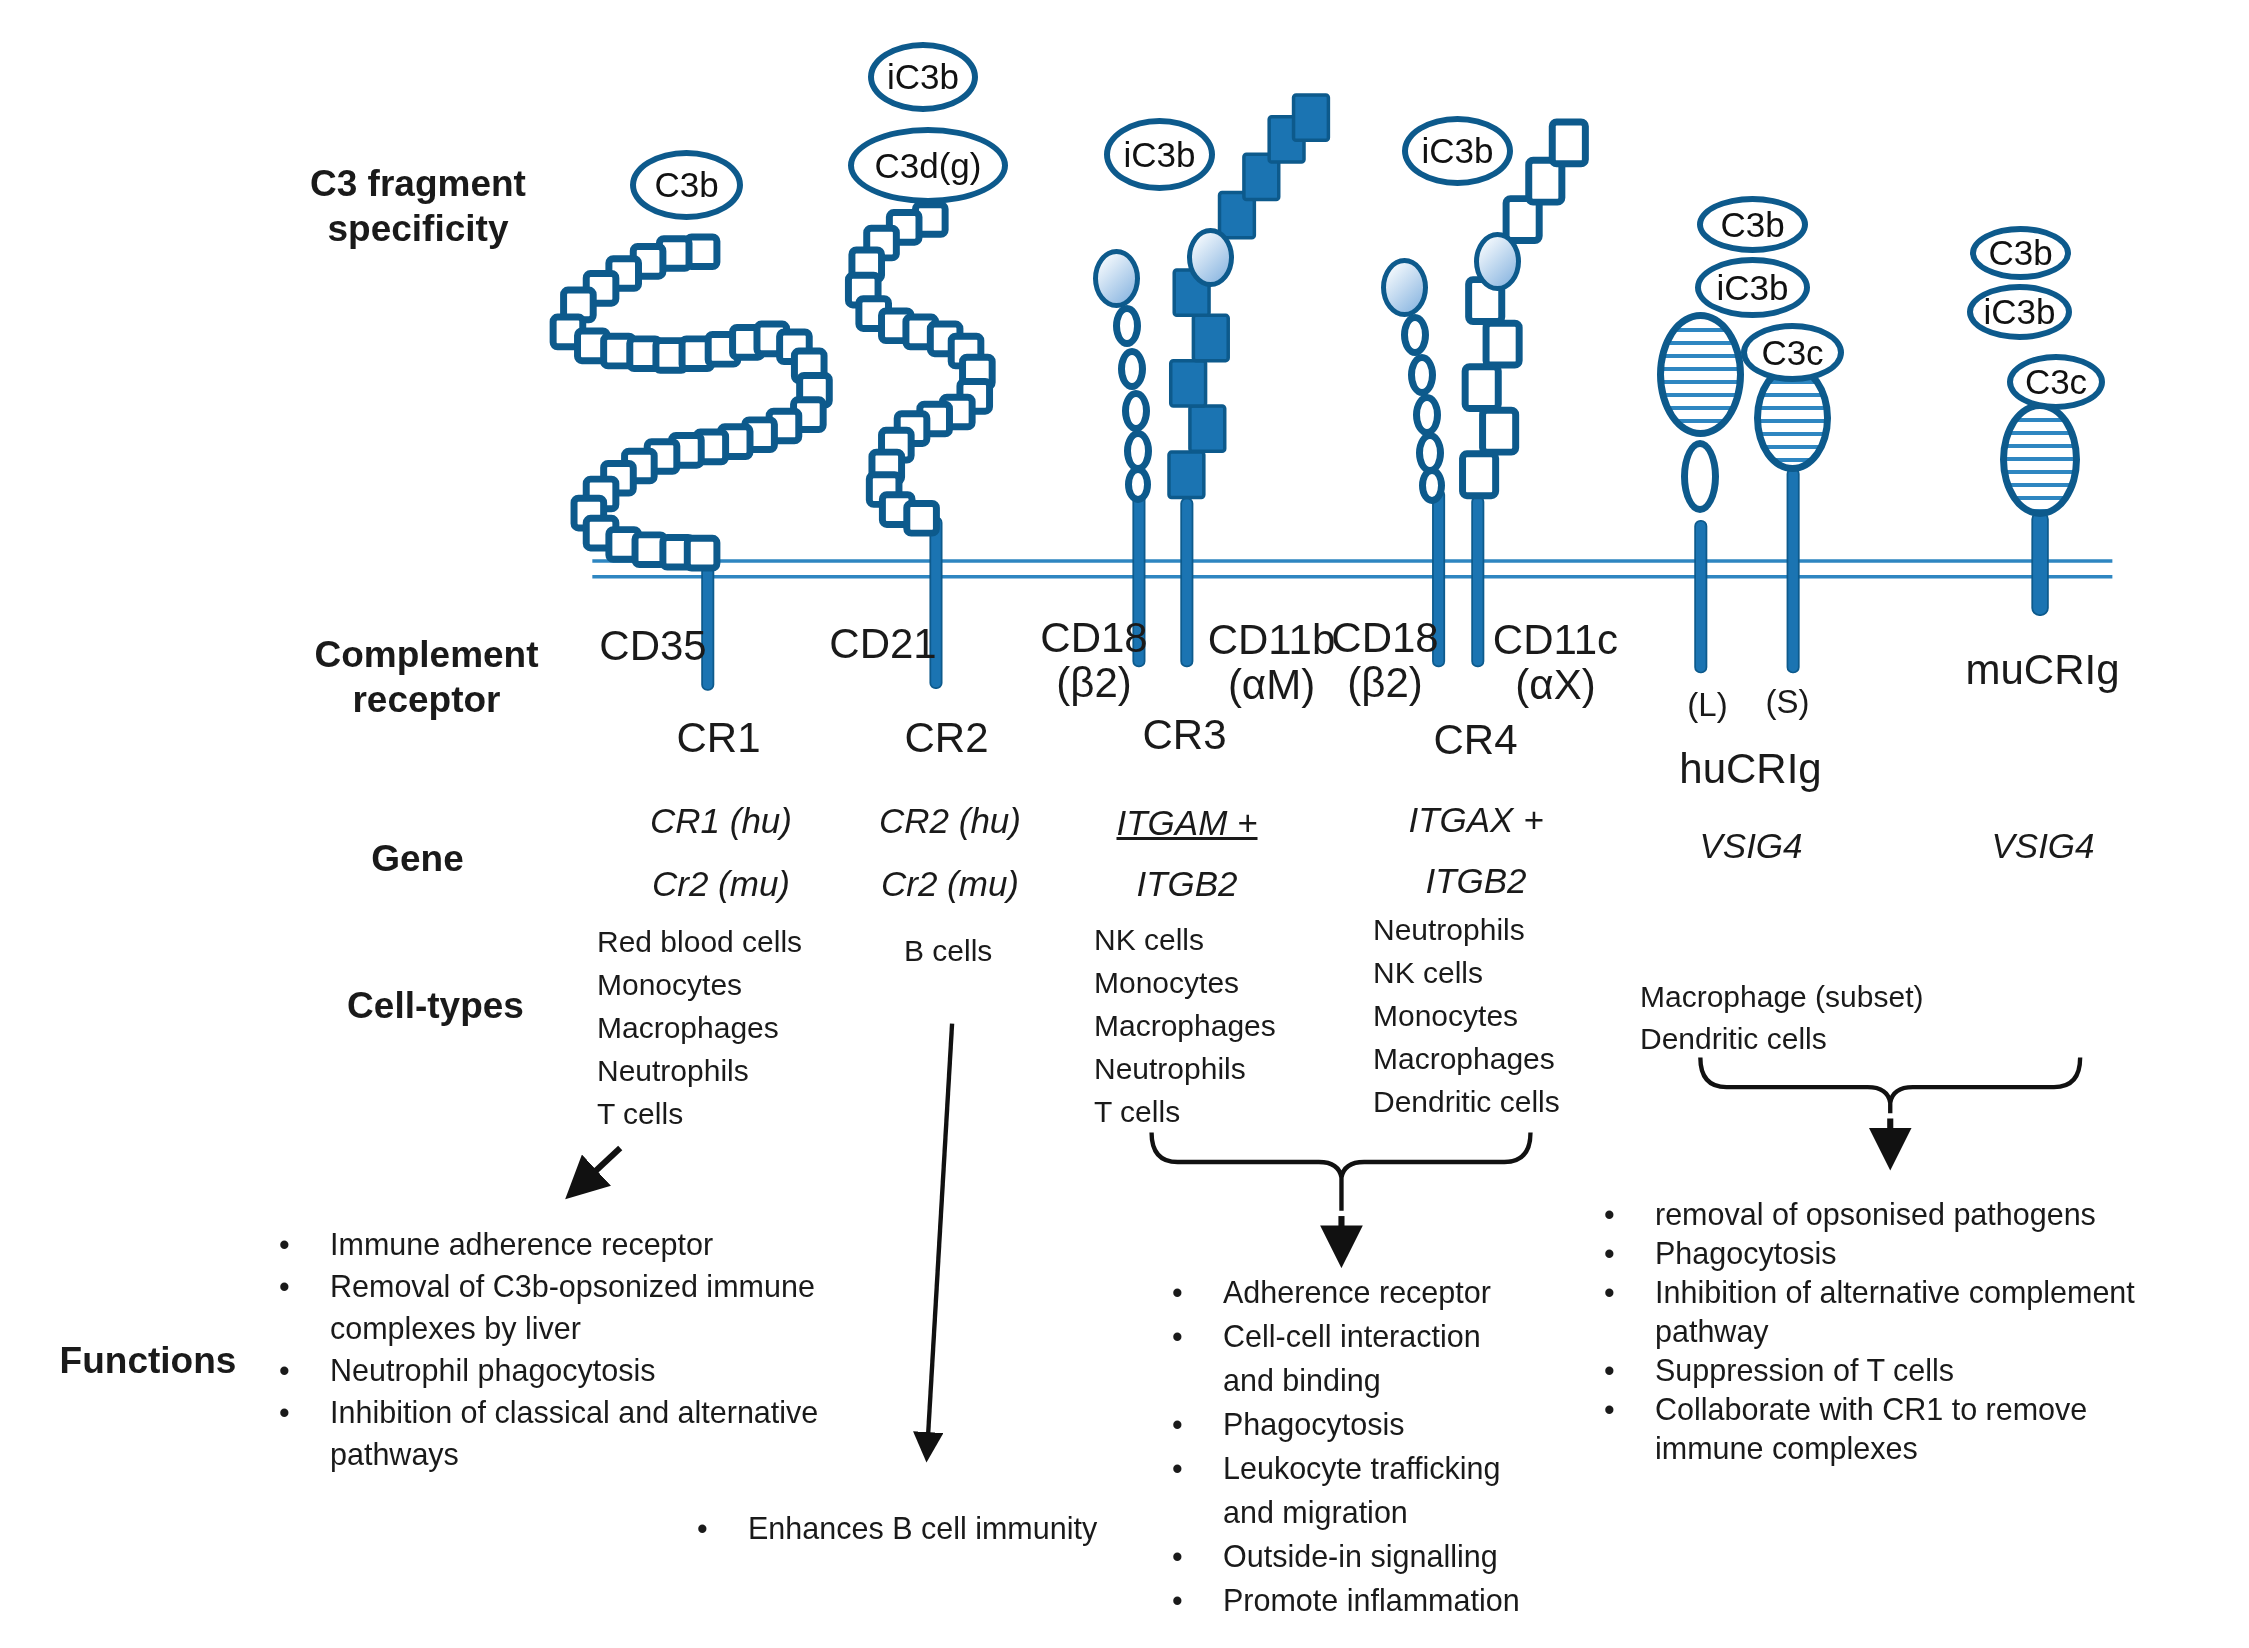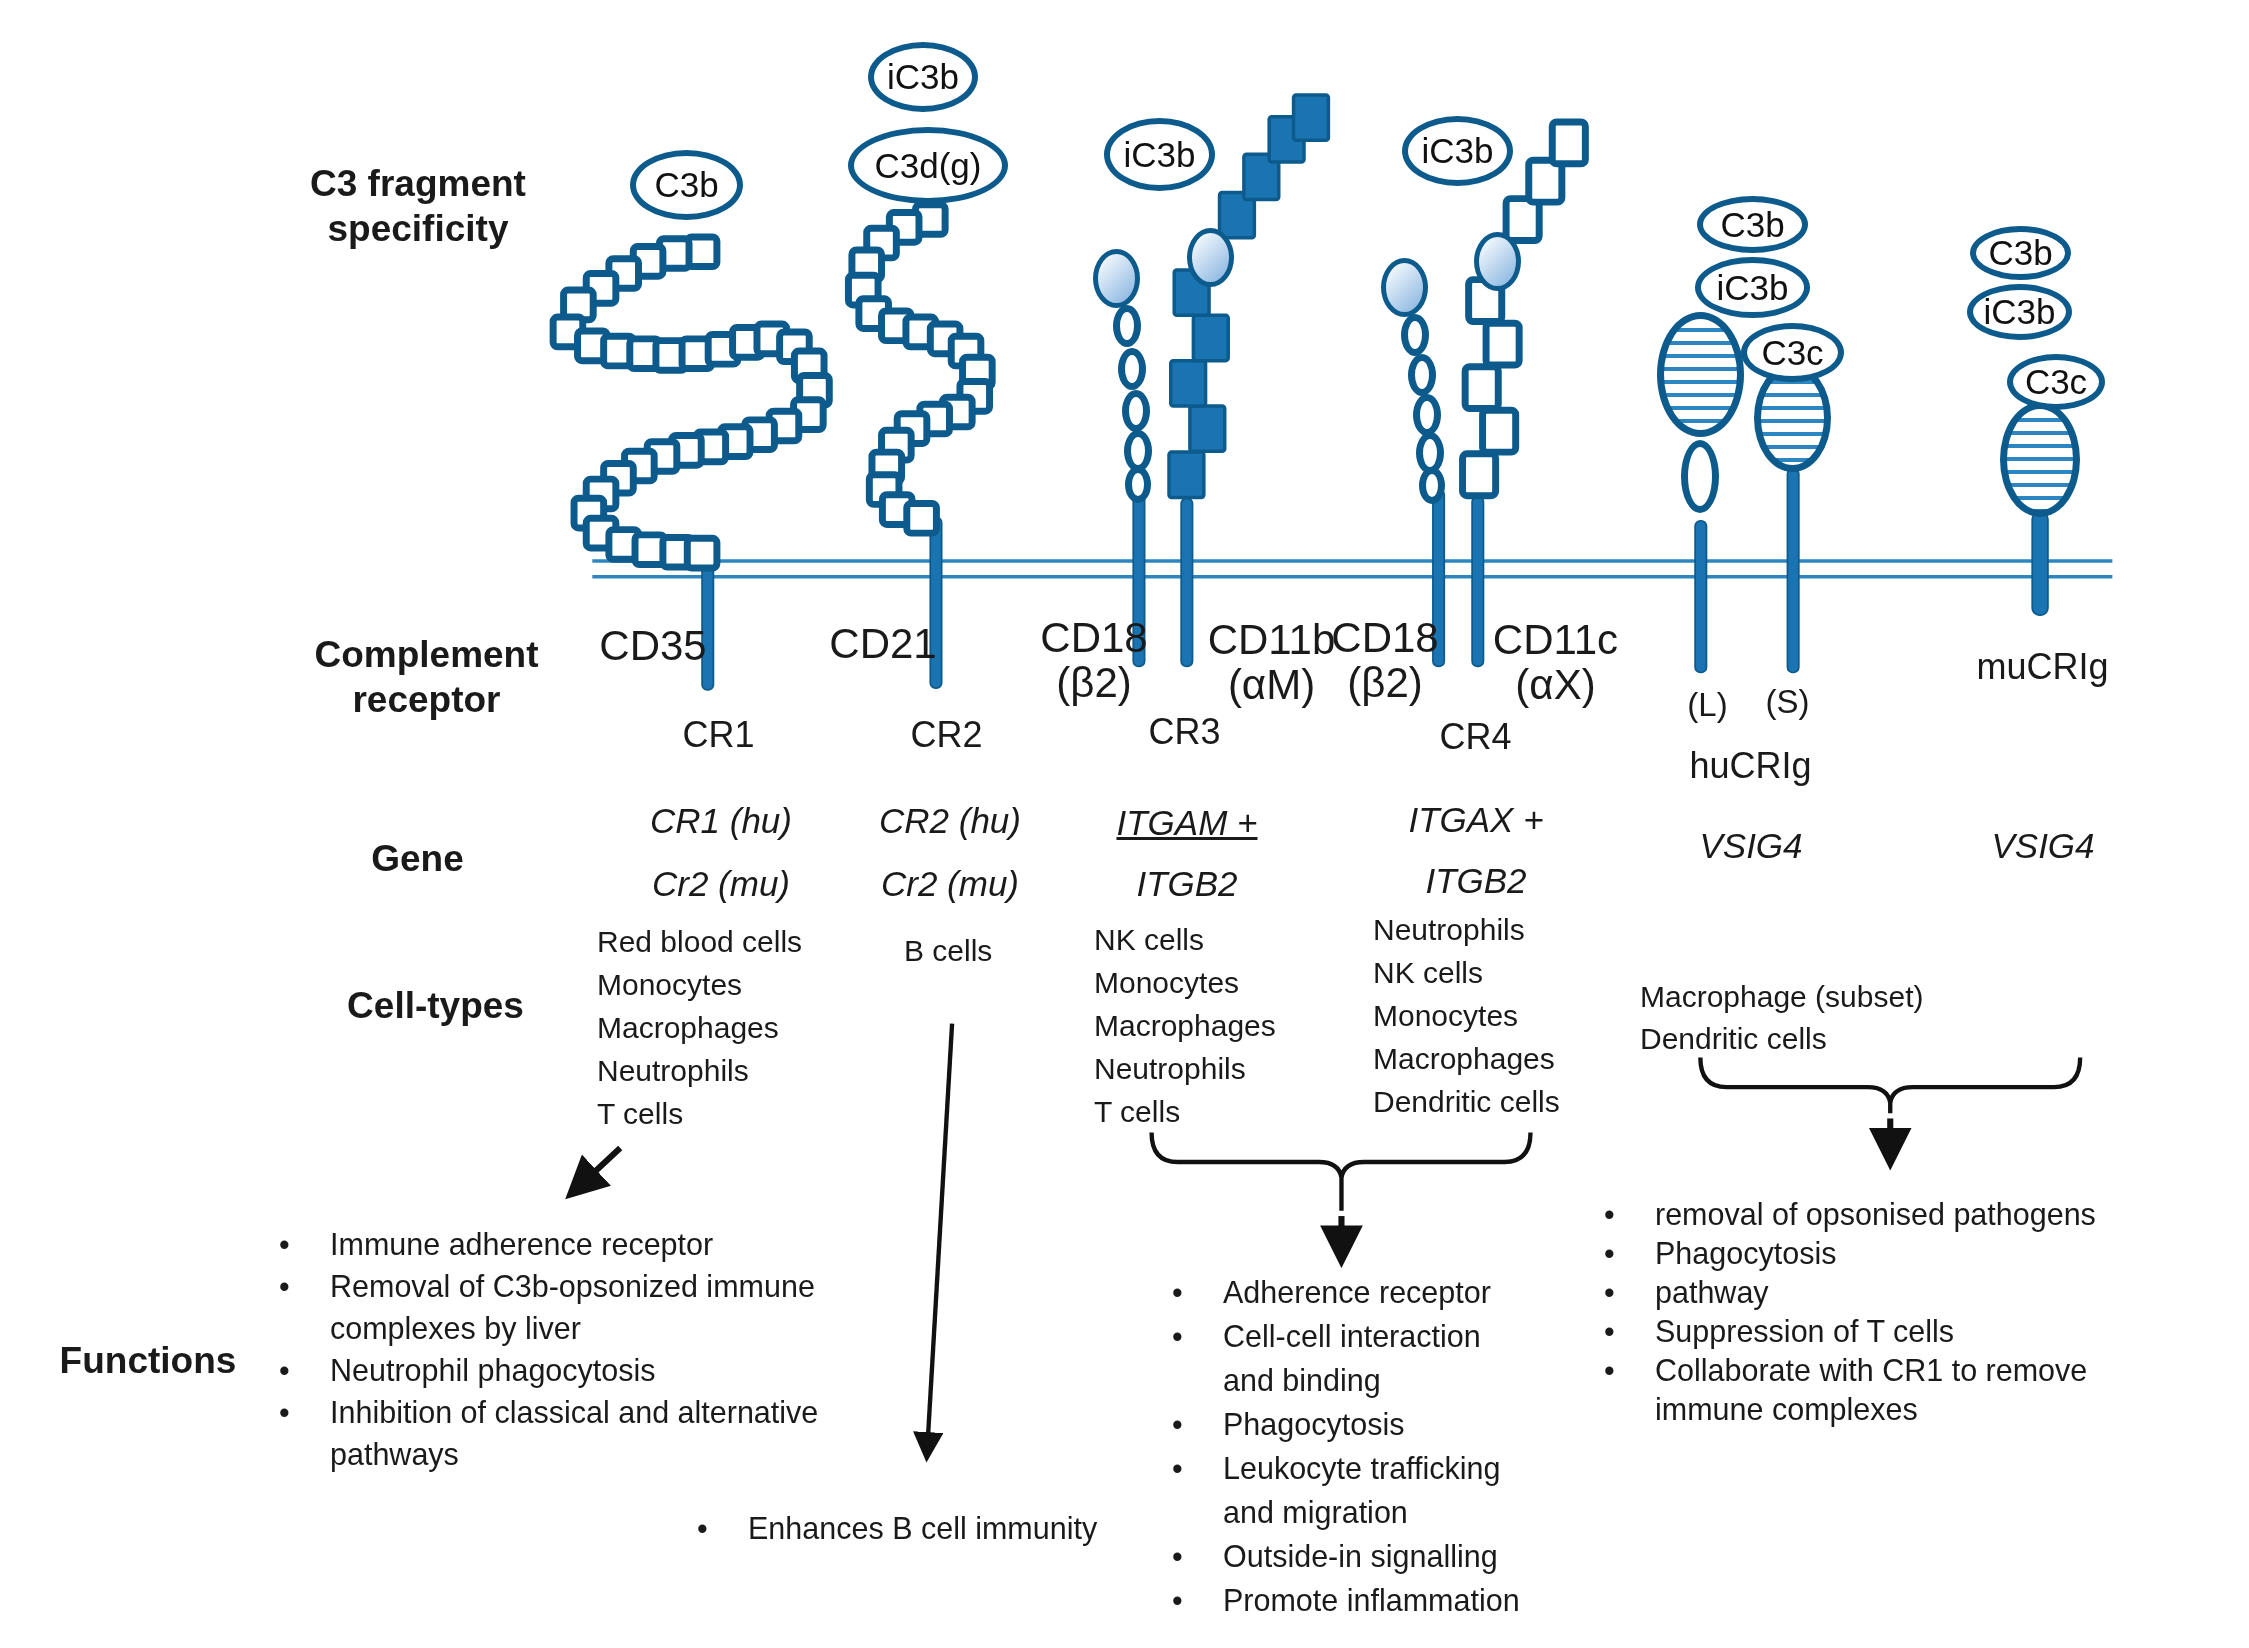--- a/index.html
+++ b/index.html
@@ -8,21 +8,21 @@
   .abs{position:absolute;}
   .rowlabel{font-weight:bold;font-size:37px;text-align:center;line-height:45px;}
   .oval{position:absolute;border:6.1px solid #0d5a8c;border-radius:50%;background:#fff;
         display:flex;align-items:center;justify-content:center;font-size:35px;color:#111;box-sizing:border-box;}
   .grad-oval{position:absolute;border:5.2px solid #0d5a8c;border-radius:50%;box-sizing:border-box;
         background:linear-gradient(135deg,#f4f9fd 10%,#8fb9e2 90%);}
   .chain-ell{position:absolute;border:7px solid #0d5a8c;border-radius:50%;background:#fff;box-sizing:border-box;}
   .striped{position:absolute;border:7.8px solid #0d5a8c;border-radius:50%;box-sizing:border-box;
         background:repeating-linear-gradient(180deg,#ffffff 0px,#ffffff 8.7px,#2e86c1 8.7px,#2e86c1 13px);}
   .cdlabel{position:absolute;font-size:42px;text-align:center;line-height:45px;}
-  .recname{position:absolute;font-size:36px;text-align:center;}
+  .recname{position:absolute;font-size:42px;text-align:center;}
   .subname{position:absolute;font-size:33px;text-align:center;}
   .gene{position:absolute;font-size:35px;font-style:italic;text-align:center;white-space:nowrap;}
   .cells{position:absolute;font-size:30px;line-height:43px;white-space:nowrap;}
   .fnblock{position:absolute;font-size:30.5px;}
   .fnitem{display:flex;align-items:flex-start;}
   .dot{width:51px;flex:none;}
   .fnlines div{white-space:nowrap;}
   svg{position:absolute;left:0;top:0;}
 </style>
 </head>
@@ -364,20 +364,21 @@
       </div>
     <div class="fnitem">
         <span class="dot">•</span>
       <div class="fnlines">
           <div>Phagocytosis</div>
         </div>
       </div>
     <div class="fnitem">
         <span class="dot">•</span>
       <div class="fnlines">
+          <div>Inhibition of alternative  complement</div>
         <div>pathway</div>
         </div>
       </div>
     <div class="fnitem">
         <span class="dot">•</span>
       <div class="fnlines">
           <div>Suppression of T cells</div>
         </div>
       </div>
     <div class="fnitem">

